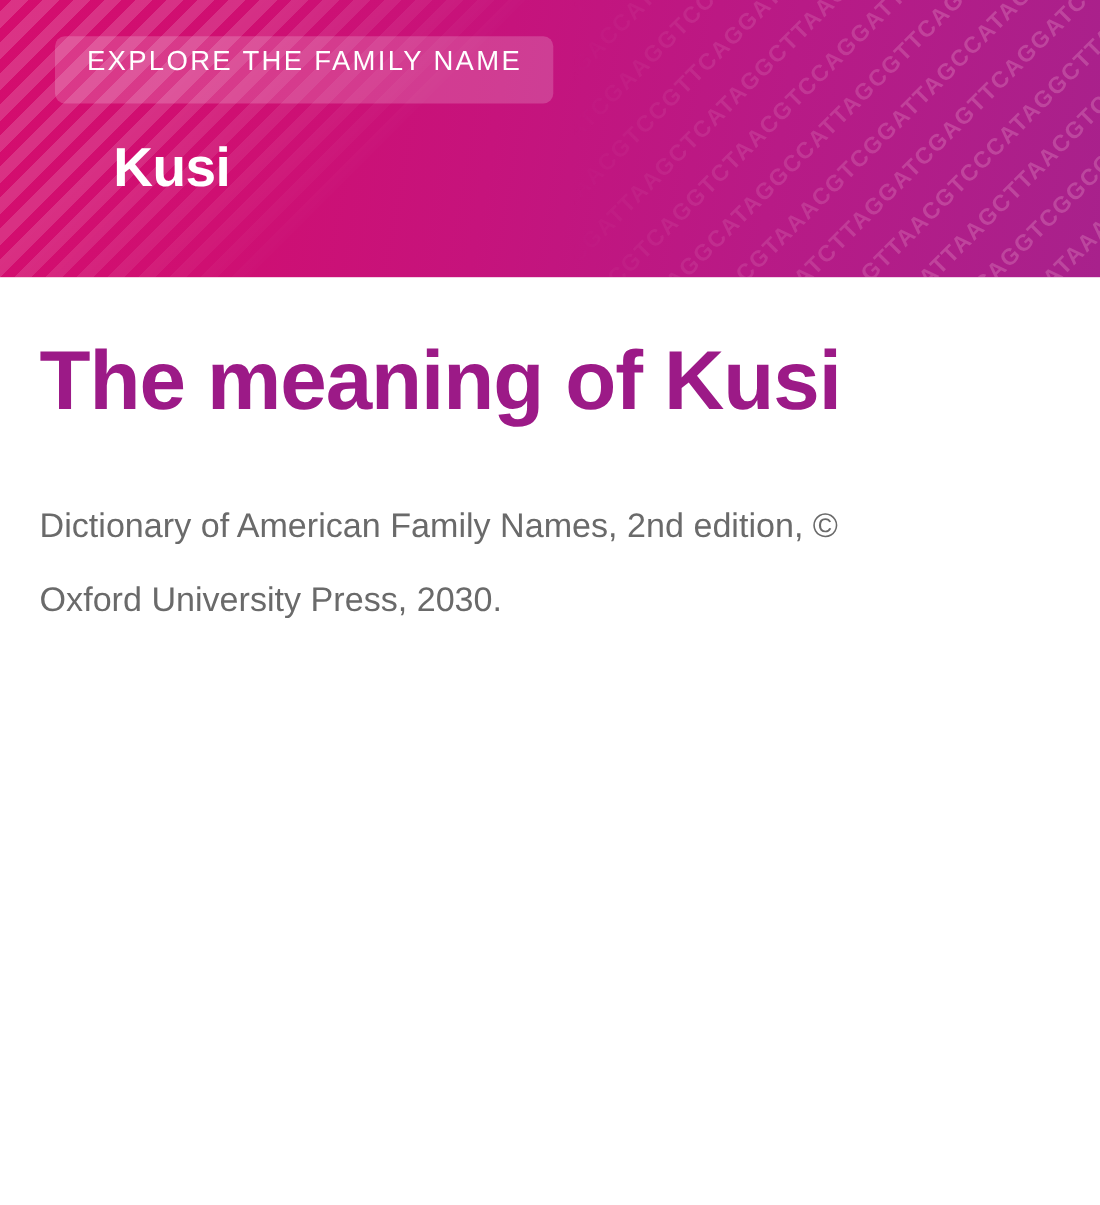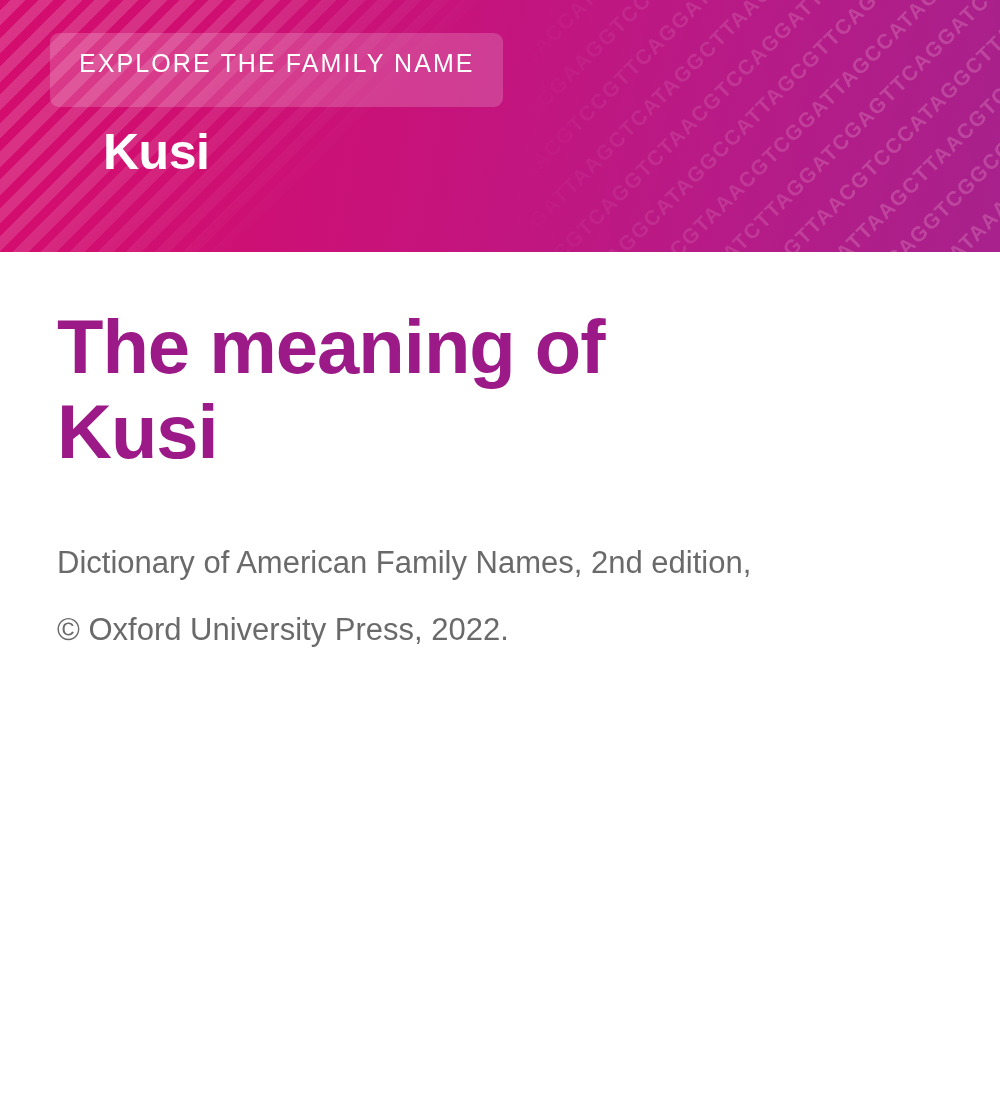--- a/index.html
+++ b/index.html
@@ -91,21 +91,21 @@
     left: 0;
     top: 0;
     width: 1000px;
     height: 252px;
   }
 
   .eyebrow-badge {
     position: absolute;
     left: 50px;
     top: 33px;
-    height: 74px;
+    height: 61px;
     box-sizing: border-box;
     display: flex;
     align-items: center;
     padding: 0 28px 14px 29px;
     border-radius: 9px;
     background: rgba(255, 255, 255, 0.18);
   }
   .eyebrow-text {
     color: #ffffff;
     font-size: 25px;
@@ -125,21 +125,21 @@
     line-height: 60px;
     margin-left: 48px;
   }
 
   
   .content {
     position: absolute;
     left: 0;
     top: 252px;
     width: 822px;
-    padding: 0 55px 0 57px;
+    padding: 0 55px 0 36px;
     box-sizing: border-box;
   }
 
   .meaning-heading {
     margin: 0;
     padding-top: 52px;
     color: #9c1a87;
     font-size: 76px;
     font-weight: 700;
     line-height: 85px;
@@ -219,17 +219,17 @@
       <h1 class="hero-name">Kusi</h1>
 
     </div>
   </header>
 
   <main class="content">
 
     <h2 class="meaning-heading">The meaning of Kusi</h2>
 
 
-    <p class="citation">Dictionary of American Family Names, 2nd edition, © Oxford University Press, 2022.</p>
+    <p class="citation">Dictionary of American Family Names, 2nd edition, © Oxford University Press, 2030.</p>
 
   </main>
 
 </div>
 
 </body></html>

